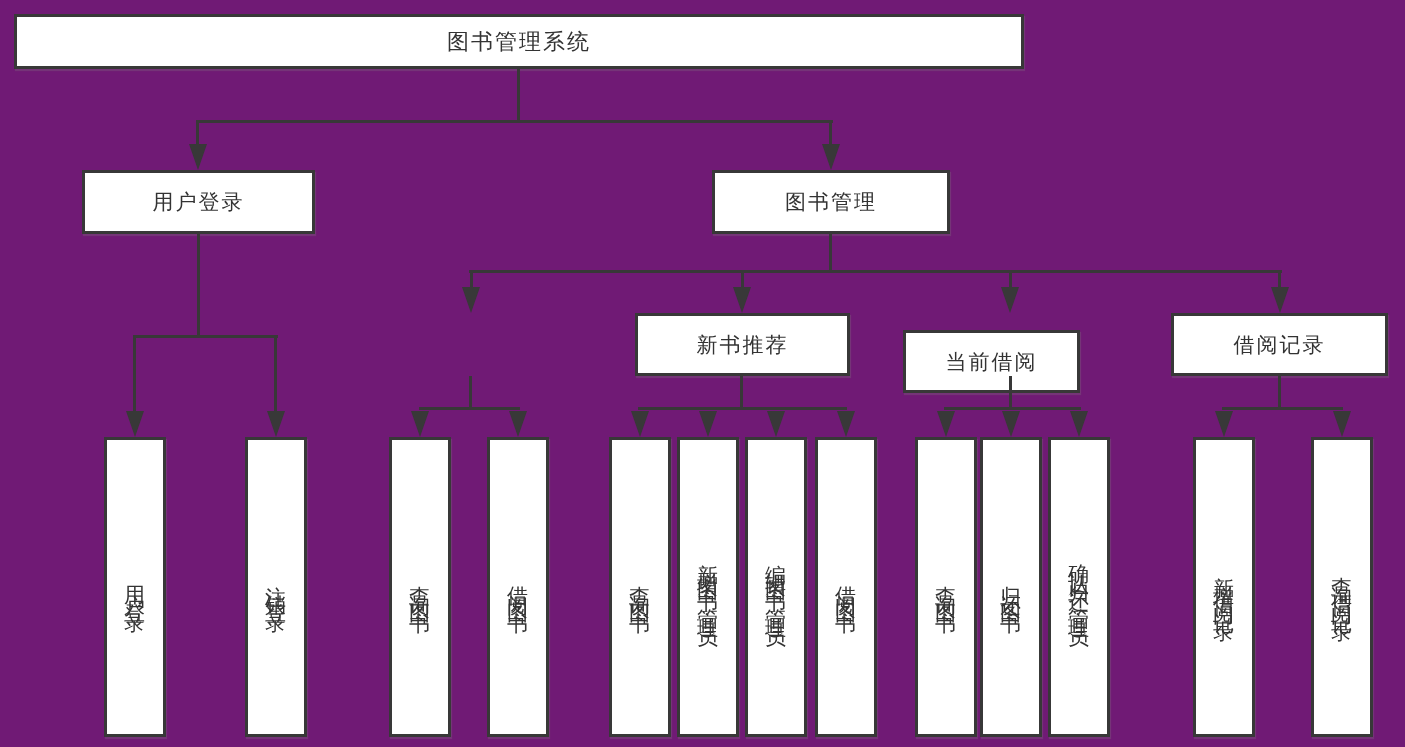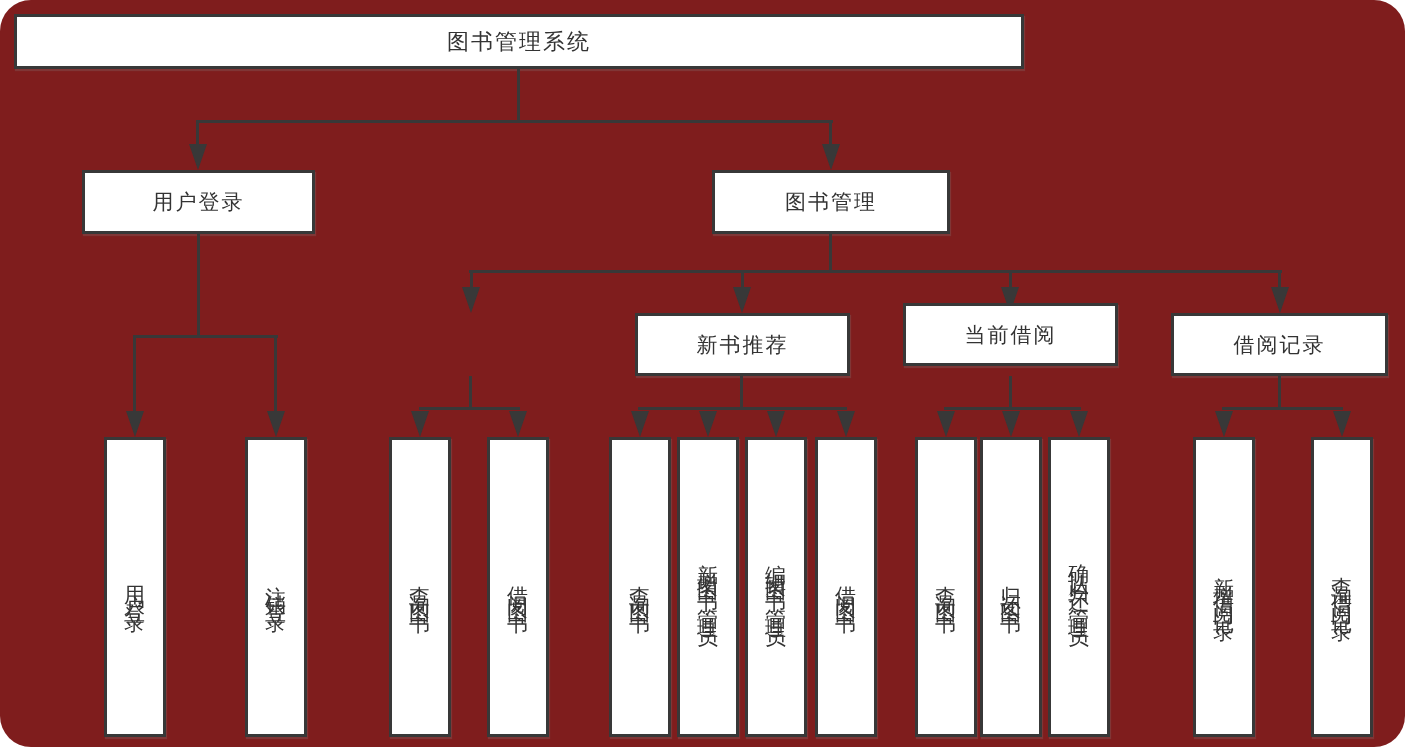--- a/index.html
+++ b/index.html
@@ -4,24 +4,23 @@
 <style>
   :root{
     --line:#383838;
     --text:#333333;
   }
   html,body{margin:0;padding:0;background:#ffffff;}
   #canvas{
     position:relative;
     width:1405px;
     height:747px;
-    background:#7f1d1d;
+    background:#701a75;
     font-family:"Liberation Sans","DejaVu Sans",sans-serif;
     overflow:hidden;
-    border-radius:31px;
   }
   .box{
     position:absolute;
     box-sizing:border-box;
     border:3px solid var(--line);
     background:#ffffff;
     display:flex;
     align-items:center;
     justify-content:center;
     color:var(--text);
@@ -91,21 +90,21 @@
   <div class="vline" style="left:741px;top:270px;height:19px;"></div>
   <div class="arrow" style="left:733px;top:287px;"></div>
   <div class="vline" style="left:1009px;top:270px;height:19px;"></div>
   <div class="arrow" style="left:1001px;top:287px;"></div>
   <div class="vline" style="left:1278px;top:270px;height:19px;"></div>
   <div class="arrow" style="left:1271px;top:287px;"></div>
 
   <div class="box" style="left:635px;top:313px;width:215px;height:63px;">
     <span>新书推荐</span>
   </div>
-  <div class="box" style="left:903px;top:303px;width:215px;height:63px;">
+  <div class="box" style="left:903px;top:330px;width:177px;height:63px;">
     <span>当前借阅</span>
   </div>
   <div class="box" style="left:1171px;top:313px;width:217px;height:63px;">
     <span>借阅记录</span>
   </div>
 
   <div class="vline" style="left:469px;top:376px;height:34px;"></div>
   <div class="hline" style="left:419px;top:407px;width:101px;"></div>
   <div class="arrow" style="left:411px;top:411px;"></div>
   <div class="arrow" style="left:509px;top:411px;"></div>

